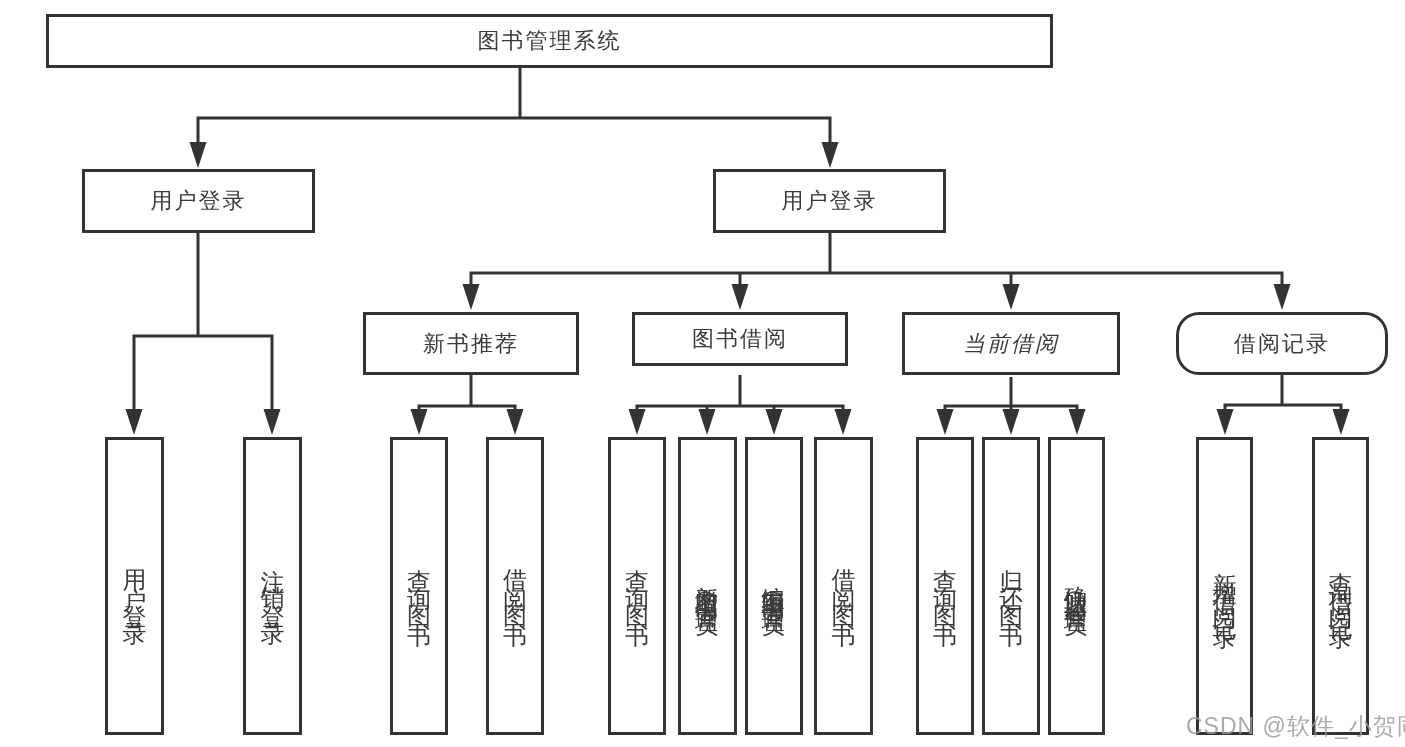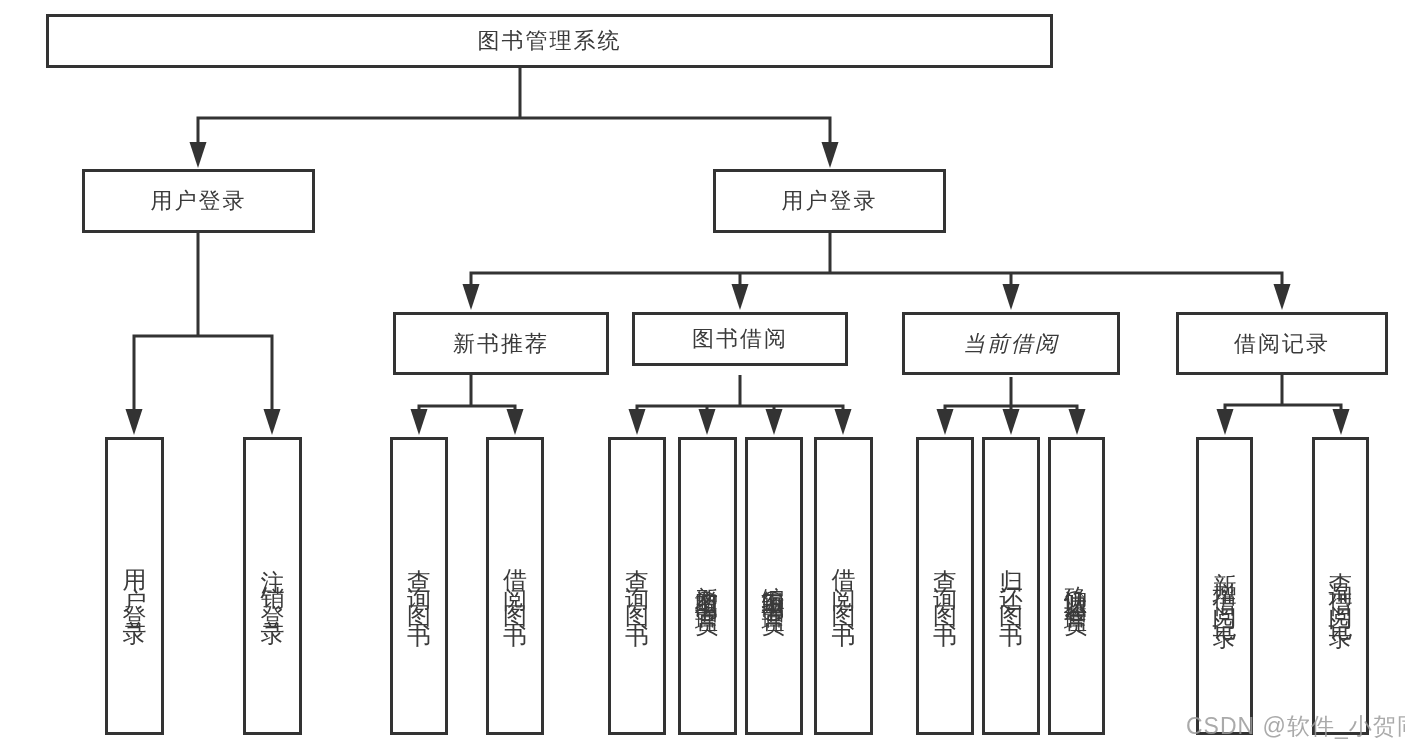--- a/index.html
+++ b/index.html
@@ -88,30 +88,30 @@
     <span class="h-label">图书管理系统</span>
   </div>
 
   <div class="box" style="left:82px; top:169px; width:233px; height:64px;">
     <span class="h-label">用户登录</span>
   </div>
   <div class="box" style="left:713px; top:169px; width:233px; height:64px;">
     <span class="h-label">用户登录</span>
   </div>
 
-  <div class="box" style="left:363px; top:312px; width:216px; height:63px;margin-left:30px;">
+  <div class="box" style="left:363px; top:312px; width:216px; height:63px;">
     <span class="h-label">新书推荐</span>
   </div>
   <div class="box" style="left:632px; top:312px; width:216px; height:54px;">
     <span class="h-label">图书借阅</span>
   </div>
   <div class="box" style="left:902px; top:312px; width:218px; height:63px;font-style:italic;">
     <span class="h-label">当前借阅</span>
   </div>
-  <div class="box" style="left:1176px; top:312px; width:212px; height:63px;">
+  <div class="box" style="left:1176px; top:312px; width:212px; height:63px;border-radius:23px;">
     <span class="h-label">借阅记录</span>
   </div>
 
   <div id="leaves">
       <div class="box" style="left: 105px; top: 437px; width: 59px; height: 298px;">
         <span class="v-label sp-wide">用户登录</span>
       </div>
       <div class="box" style="left: 243px; top: 437px; width: 59px; height: 298px;">
         <span class="v-label sp-wide">注销登录</span>
       </div>

